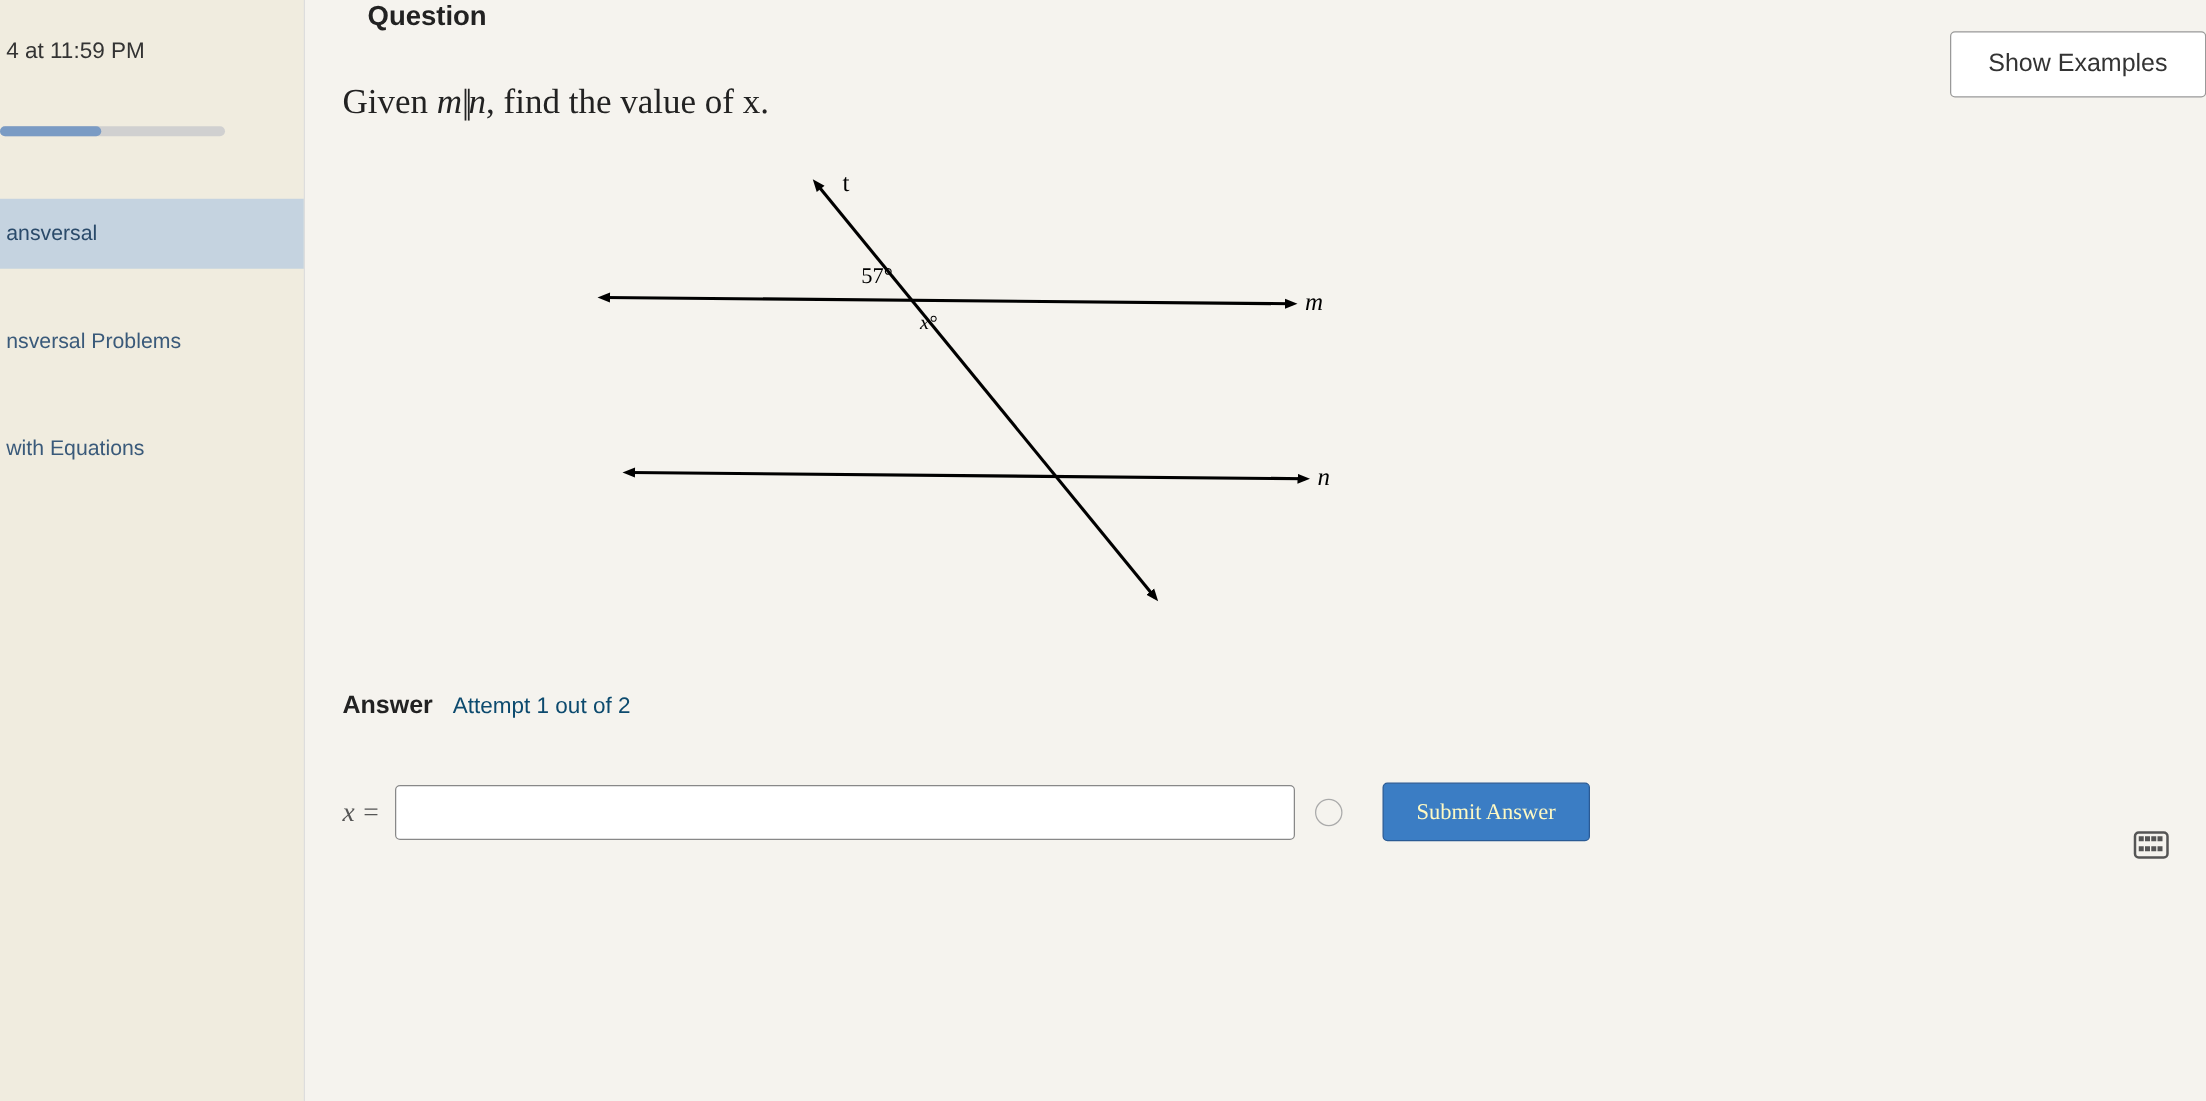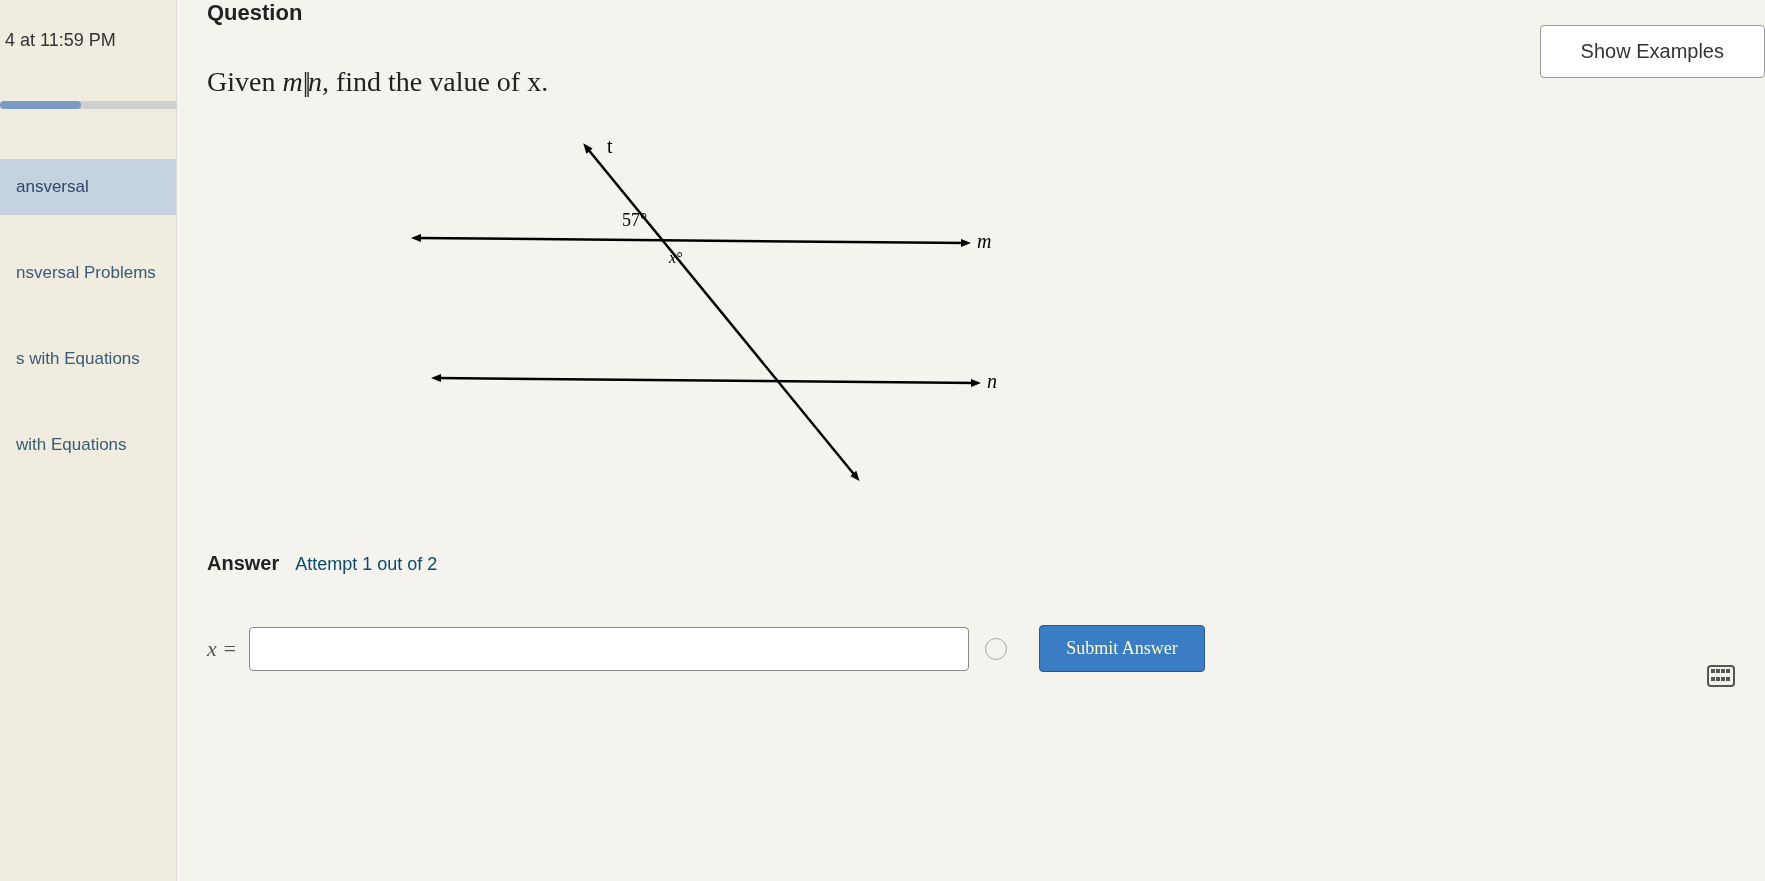--- a/index.html
+++ b/index.html
@@ -5,21 +5,21 @@
     * { box-sizing: border-box; margin: 0; padding: 0; }
     body {
       font-family: Georgia, 'Times New Roman', serif;
       background: #e8e4db;
       width: 1765px;
       height: 881px;
       overflow: hidden;
       display: flex;
     }
     .sidebar {
-      width: 177px;
+      width: 244px;
       background: #f0ecdf;
       padding-top: 20px;
       border-right: 1px solid #ddd;
     }
     .due-date {
       font-family: Arial, sans-serif;
       font-size: 18px;
       color: #333;
       padding: 10px 5px;
       margin-bottom: 40px;
@@ -35,52 +35,53 @@
     .progress-fill {
       height: 100%;
       width: 45%;
       background: #7a9bc4;
       border-radius: 4px;
     }
     .nav-item {
       font-family: Arial, sans-serif;
       font-size: 17px;
       color: #3a5a7a;
-      padding: 18px 16px;
+      padding: 18px 5px;
       cursor: pointer;
       margin-bottom: 30px;
     }
     .nav-item.active {
       background: #c5d3e0;
       color: #2a4a6a;
     }
     .main {
       flex: 1;
       background: #f5f3ee;
       padding: 0 30px 20px 30px;
       position: relative;
     }
     .question-header {
       font-family: Arial, sans-serif;
       font-size: 22px;
       font-weight: bold;
       color: #222;
       padding: 0 0 20px 0;
+      margin-left: 20px;
     }
     .show-examples {
       position: absolute;
       top: 25px;
       right: 0;
       font-family: Arial, sans-serif;
       font-size: 20px;
       color: #333;
       background: #fff;
       border: 1px solid #999;
       border-radius: 4px;
-      padding: 14px 40px;
+      padding: 14px 30px;
       cursor: pointer;
     }
     .prompt {
       font-size: 28px;
       color: #222;
       margin: 20px 0 30px 0;
       font-family: Georgia, serif;
     }
     .prompt .math-var {
       font-style: italic;
@@ -177,21 +178,20 @@
 </head>
 <body>
 
 <div class="sidebar">
   <div class="due-date">4 at 11:59 PM</div>
   <div class="progress-bar">
     <div class="progress-fill"></div>
   </div>
   <div class="nav-item active">ansversal</div>
   <div class="nav-item">nsversal Problems</div>
-  <div class="nav-item">s with Equations</div>
   <div class="nav-item">with Equations</div>
 </div>
 
 <div class="main">
   <div class="question-header">Question</div>
   <button class="show-examples">Show Examples</button>
 
   <div class="prompt">
     <span>Given </span><span class="math-var">m</span><span class="parallel">||</span><span class="math-var">n</span><span>, find the value of x.</span>
   </div>

